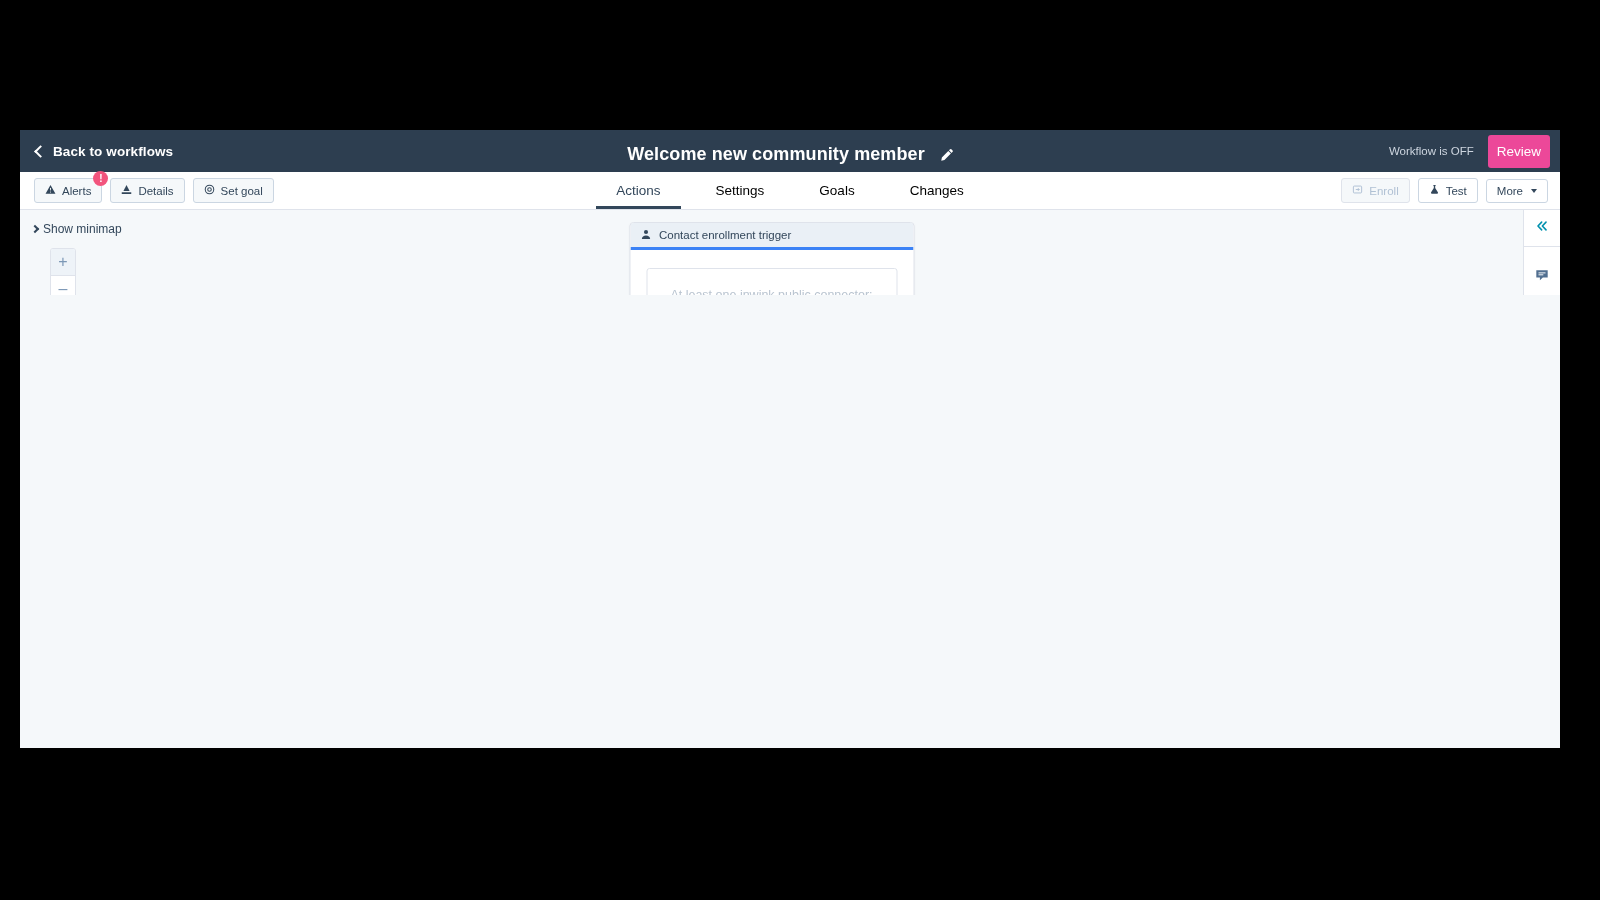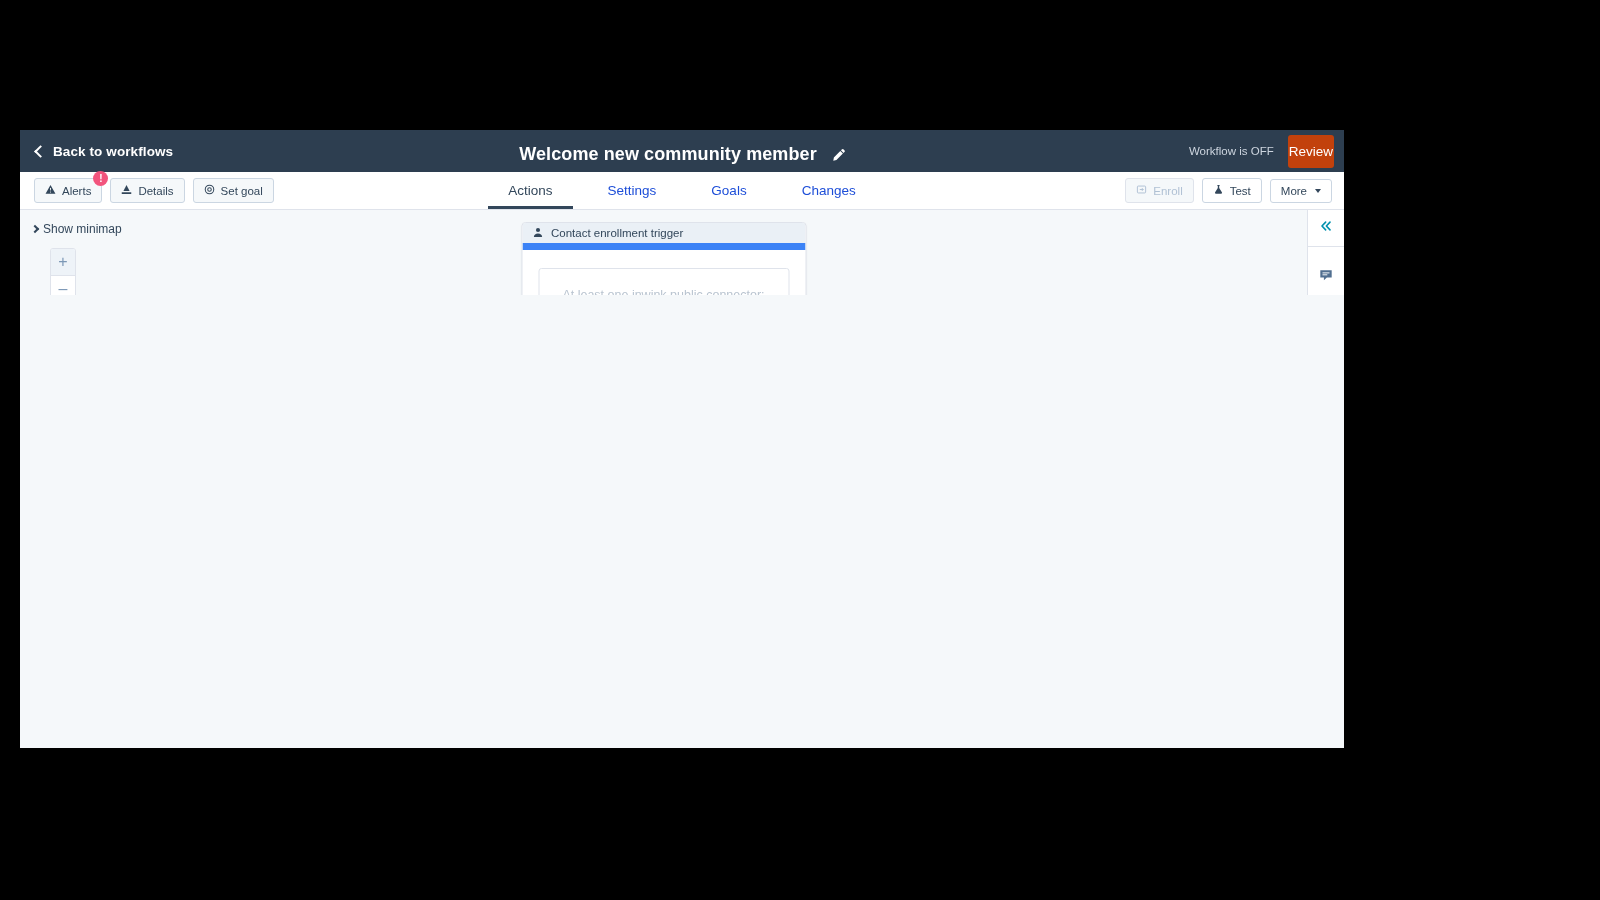--- a/index.html
+++ b/index.html
@@ -6,21 +6,21 @@
   html, body {
     width: 1600px; height: 900px;
     background: #000;
     font-family: "Liberation Sans", sans-serif;
     overflow: hidden;
   }
 
   #app {
     position: absolute;
     left: 20px; top: 130px;
-    width: 1324px; height: 618px;
+    width: 1540px; height: 618px;
     background: #f5f8fa;
     overflow: hidden;
   }
 
   
   .topbar {
     height: 42px;
     background: #2d3e50;
     display: flex; align-items: center;
     position: relative;
@@ -57,25 +57,25 @@
     letter-spacing: .1px;
   }
   .pencil-icon { pointer-events: auto; cursor: pointer; display: flex; }
   .topbar-right {
     margin-left: auto;
     display: flex; align-items: center; gap: 14px;
     padding-right: 10px;
   }
   .wf-status { color: #cdd5df; font-size: 11.5px; margin-left: 44px; }
   .btn-review {
-    background: #c2410c;
+    background: #ec4899;
     color: #fff;
     border: none; border-radius: 3px;
     font-size: 13.5px;
-    padding: 9px 1px;
+    padding: 9px 9px;
     cursor: pointer;
     font-family: inherit;
   }
 
   
   .subnav {
     height: 38px;
     background: #ffffff;
     border-bottom: 1px solid #dfe3eb;
     display: flex; align-items: center;
@@ -108,21 +108,21 @@
     line-height: 1;
   }
   .tabs {
     position: absolute; left: 0; right: 0;
     display: flex; justify-content: center; align-items: flex-end;
     gap: 15px; height: 100%;
     pointer-events: none;
   }
   .tab {
     pointer-events: auto;
-    color: #1d4ed8;
+    color: #000000;
     font-size: 13.5px;
     padding: 0 20px;
     height: 100%;
     display: flex; align-items: center;
     cursor: pointer;
   }
   .tab.active { color: #33475b; box-shadow: inset 0 -3px 0 #33475b; }
   .subnav-right {
     margin-left: auto;
     display: flex; align-items: center; gap: 8px;
@@ -188,21 +188,21 @@
   .card {
     width: 285px;
     background: #ffffff;
     border: 1px solid #dfe3eb;
     border-radius: 4px;
     box-shadow: 0 1px 2px rgba(0,0,0,.04);
     overflow: hidden;
   }
   .card-head {
     background: #eaf0f6;
-    border-bottom: 7px solid #3b82f6;
+    border-bottom: 3px solid #3b82f6;
     height: 27px;
     display: flex; align-items: center;
     padding: 0 10px;
     gap: 8px;
   }
   .card-head-title { color: #33475b; font-size: 11.5px; }
   .card-body {
     padding: 18px 16px;
     text-align: center;
     color: #33475b;

